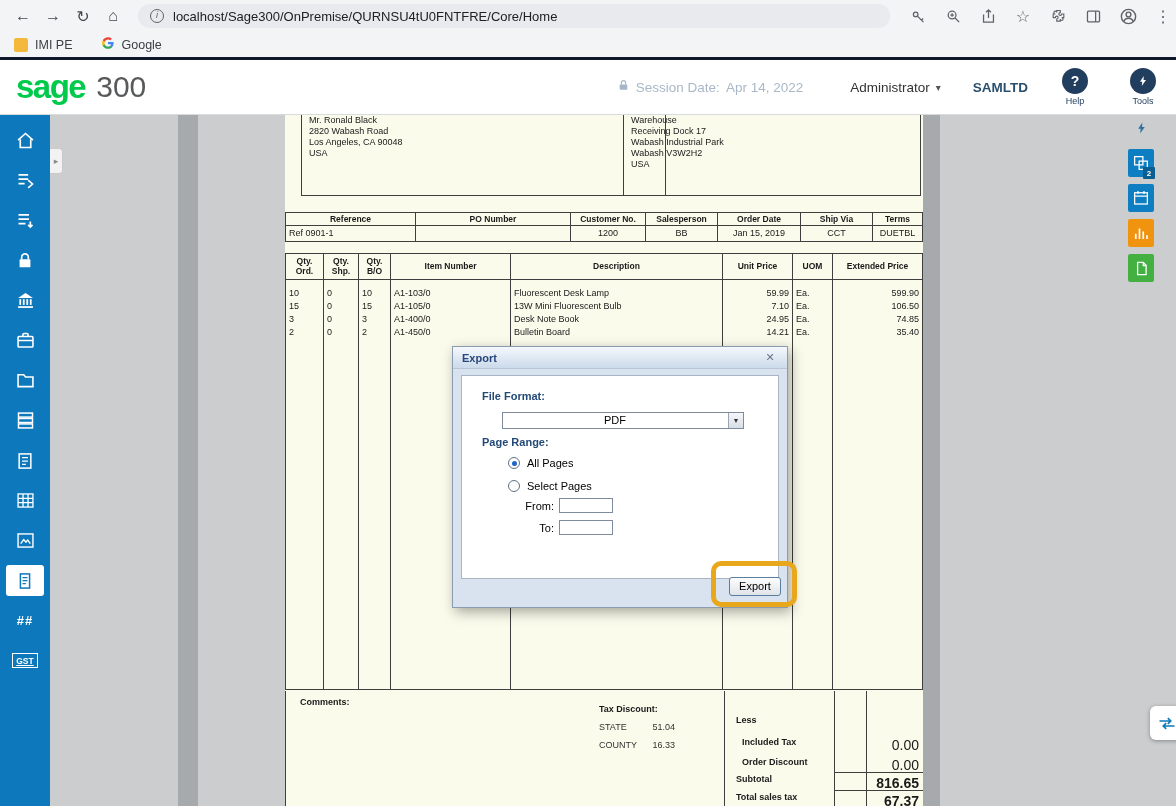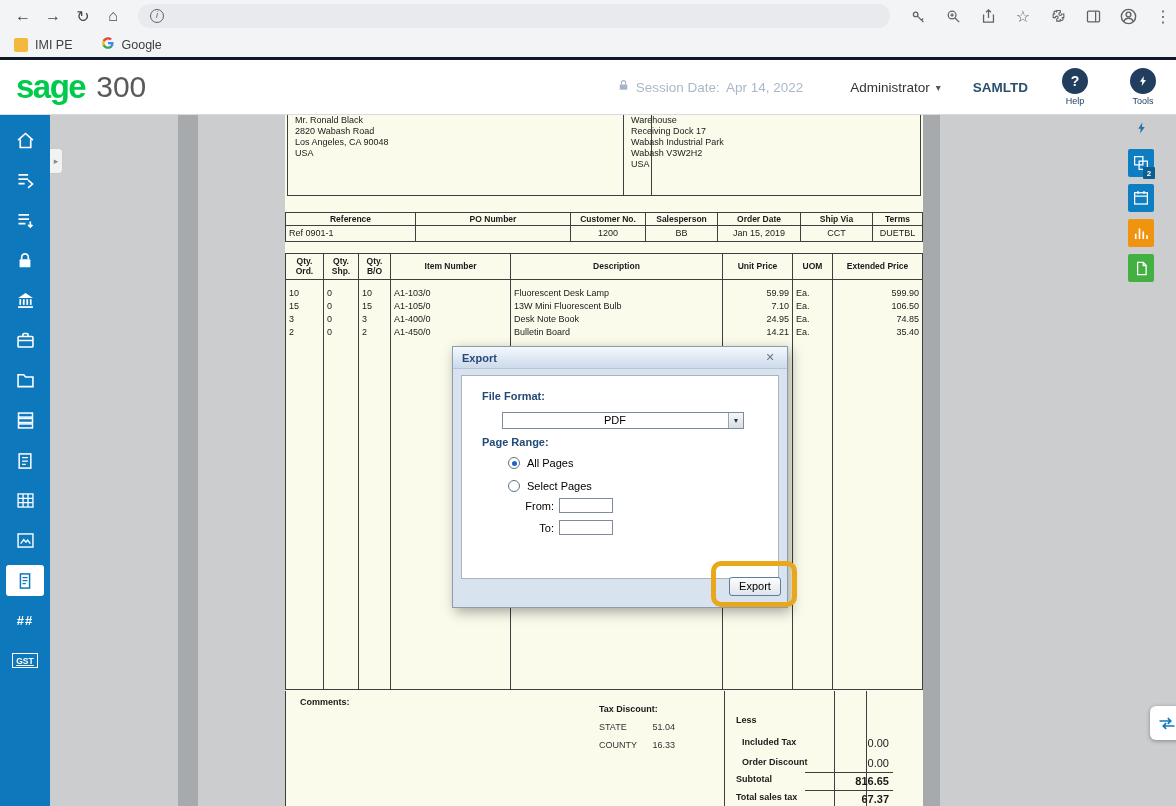--- a/index.html
+++ b/index.html
@@ -77,21 +77,21 @@
                 display:flex; align-items:center; justify-content:center; border-radius:1px; }
   .feedback { position:absolute; right:-8px; top:591px; width:34px; height:34px; background:#fff;
               border-radius:6px; box-shadow:0 1px 4px rgba(0,0,0,.35); display:flex;
               align-items:center; justify-content:center; z-index:6; }
 
   
   .report-page { position:absolute; left:285px; top:0; bottom:0; width:638px; background:#fbfbec;
                  font-size:9px; color:#1a1a1a; }
   .addr-box { position:absolute; top:-3px; height:84px; border:1px solid #3f3f3f;
               padding:2px 7px; line-height:11px; }
-  .addr-left { left:2px; width:365px; }
+  .addr-left { left:16px; width:365px; }
   .addr-right { left:338px; width:298px; }
   .addr-box div { height:11px; }
 
   .info-table { position:absolute; left:0; top:97px; width:638px; border:1px solid #3f3f3f;
                 display:grid; grid-template-columns:130px 155px 75px 72px 83px 72px 49px; }
   .ith { border-right:1px solid #3f3f3f; border-bottom:1px solid #3f3f3f; font-weight:bold;
          font-size:8.5px; text-align:center; height:13px; line-height:12px; overflow:hidden; }
   .itv { border-right:1px solid #3f3f3f; height:15px; line-height:15px; text-align:center;
          font-size:9px; overflow:hidden; }
   .no-r { border-right:none !important; }
@@ -109,21 +109,21 @@
   .ib.num span { text-align:right; }
 
   .rp-footer { position:absolute; left:0; top:576px; width:582px; height:115px;
                border-left:1px solid #3f3f3f; border-right:1px solid #3f3f3f; }
   .fvline { position:absolute; top:0; bottom:0; width:1px; background:#3f3f3f; }
   .fv1 { left:438px; } .fv2 { left:548px; }
   .f-abs { position:absolute; font-size:9px; }
   .bold { font-weight:bold; }
   .taxrow { position:absolute; left:313px; width:76px; display:flex;
             justify-content:space-between; font-size:9px; color:#333; }
-  .tv { position:absolute; left:519px; width:88px; text-align:right; padding-right:4px; font-size:11px; }
+  .tv { position:absolute; left:549px; width:88px; text-align:right; padding-right:4px; font-size:14px; }
   .tv-line { border-top:1px solid #3f3f3f; padding-top:2px; }
 
   
   .export-dialog { position:absolute; left:452px; top:346px; width:336px; height:262px;
                    background:#d9e3f0; border:1px solid #8b9cb0;
                    box-shadow:3px 4px 12px rgba(0,0,0,.35); z-index:50; }
   .dlg-title { height:22px; background:linear-gradient(#f4f8fc,#ccdaeb);
                border-bottom:1px solid #b7c5d6; display:flex; align-items:center;
                padding:0 9px; font-size:11px; font-weight:bold; color:#27477b; }
   .dlg-close { margin-left:auto; color:#6a7786; font-size:11px; width:16px; text-align:center;
@@ -157,20 +157,21 @@
 
 <div class="screen">
 
   <div class="chrome-top">
     <div class="nav-btn">←</div>
     <div class="nav-btn">→</div>
     <div class="nav-btn">↻</div>
     <div class="nav-btn">⌂</div>
     <div class="omnibox">
       <span class="info-badge">i</span>
+      <span class="url-text">localhost/Sage300/OnPremise/QURNSU4tU0FNTFRE/Core/Home</span>
     </div>
     <div class="chrome-icons">
       <span class="ci">
         <svg width="17" height="17" viewBox="0 0 24 24" fill="none" stroke="#5f6368" stroke-width="1.8">
             <circle cx="8" cy="9" r="3.2"></circle>
             <path d="M10.5 11.5 L19 20 M16.2 17.2 l2.3-2.3"></path>
           </svg>
       </span>
       <span class="ci">
         <svg width="17" height="17" viewBox="0 0 24 24" fill="none" stroke="#5f6368" stroke-width="1.8">

